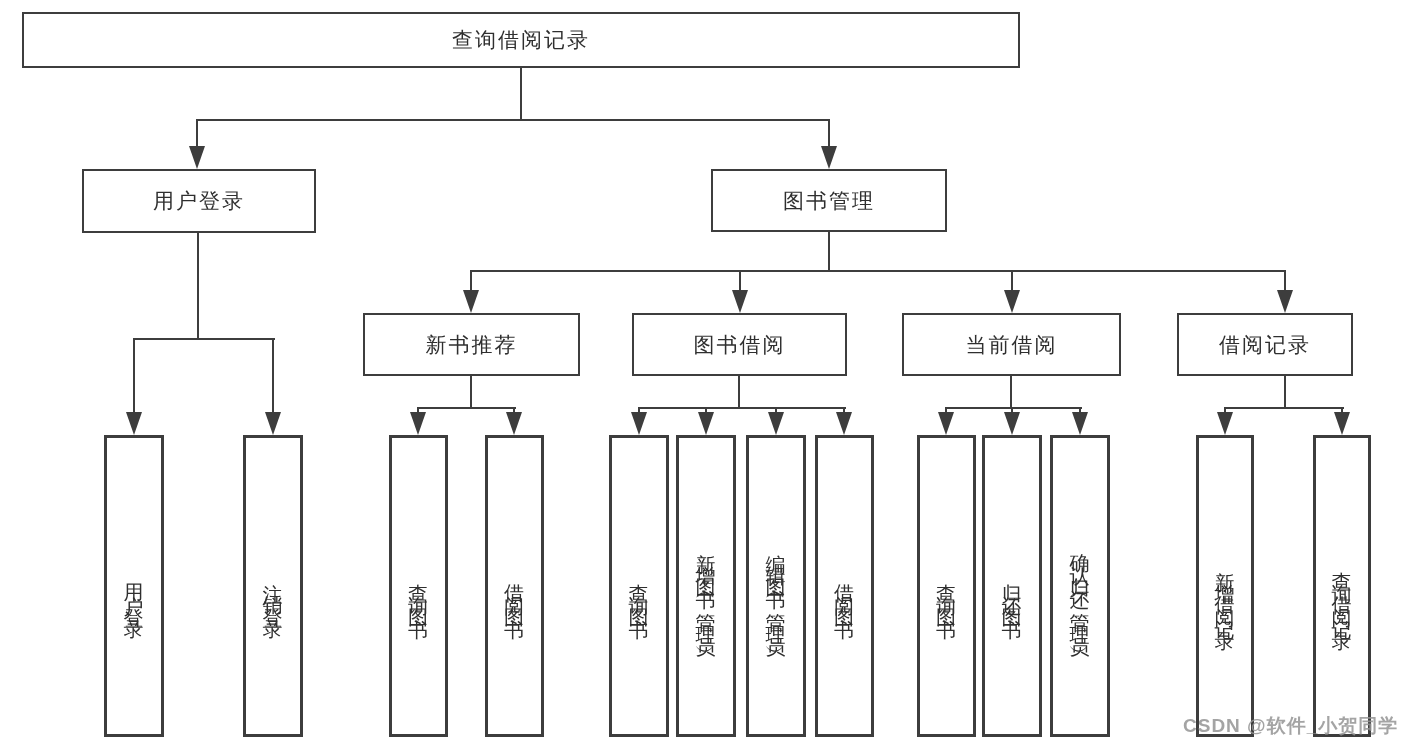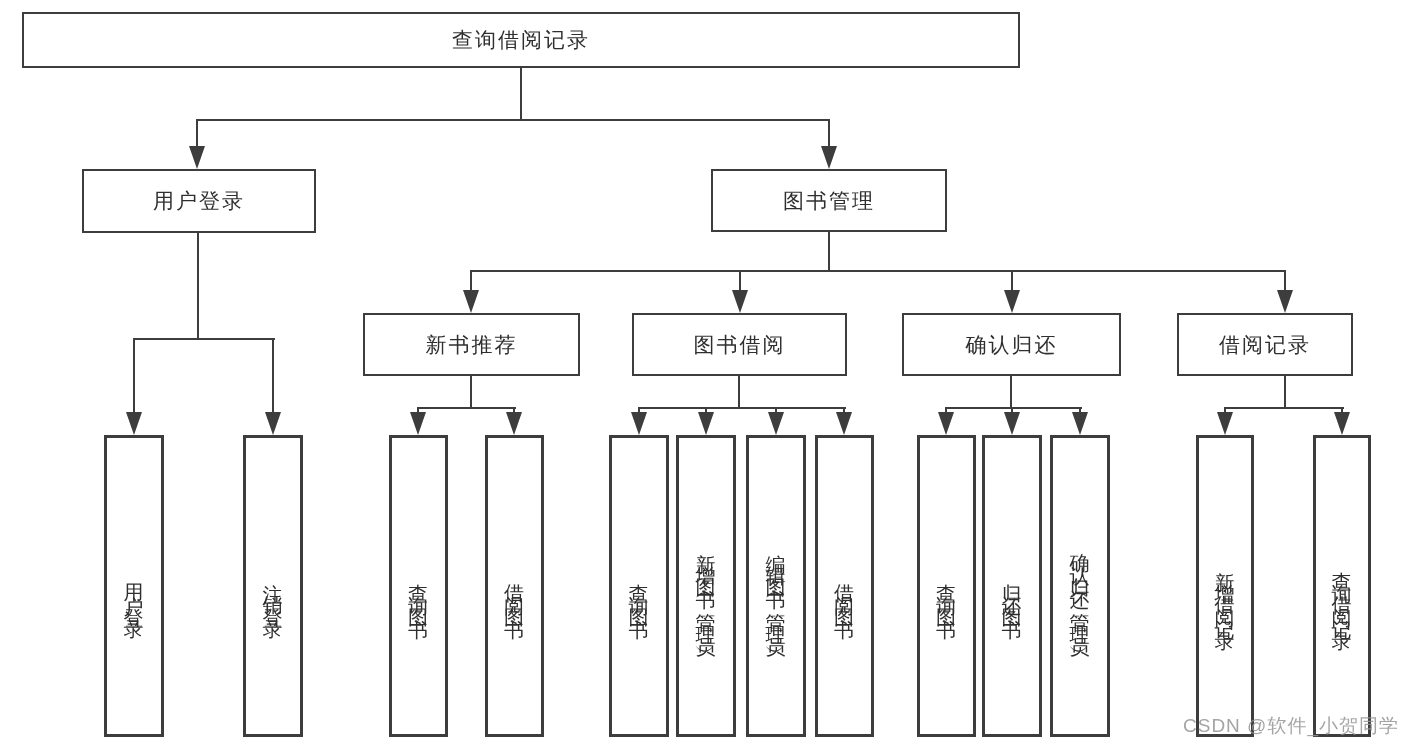--- a/index.html
+++ b/index.html
@@ -54,20 +54,21 @@
 
   .watermark {
     position: absolute;
     left: 1183px;
     top: 713px;
     font-size: 19px;
     letter-spacing: 1px;
     color: rgba(148, 148, 148, 0.85);
     white-space: nowrap;
     z-index: 5;
+    font-weight: bold;
   }
 </style>
 </head>
 <body>
 
 <div class="canvas">
 
   <div class="node hnode" style="left:22px; top:12px; width:998px; height:56px;">
     <span>查询借阅记录</span>
   </div>
@@ -104,21 +105,21 @@
   <div class="vline" style="left:1284px; top:270px; height:24px;"></div>
   <div class="arr" style="left:1277px; top:290px;"></div>
 
   <div class="node hnode" style="left:632px; top:313px; width:215px; height:63px;">
     <span>图书借阅</span>
   </div>
   <div class="node hnode" style="left:363px; top:313px; width:217px; height:63px;">
     <span>新书推荐</span>
   </div>
   <div class="node hnode" style="left:902px; top:313px; width:219px; height:63px;">
-    <span>确认归还</span>
+    <span>当前借阅</span>
   </div>
   <div class="node hnode" style="left:1177px; top:313px; width:176px; height:63px;">
     <span>借阅记录</span>
   </div>
 
   <div class="vline" style="left:470px; top:376px; height:33px;"></div>
   <div class="hline" style="left:417px; top:407px; width:99px;"></div>
   <div class="vline" style="left:417px; top:407px; height:9px;"></div>
   <div class="arr" style="left:410px; top:412px;"></div>
   <div class="vline" style="left:513px; top:407px; height:9px;"></div>

